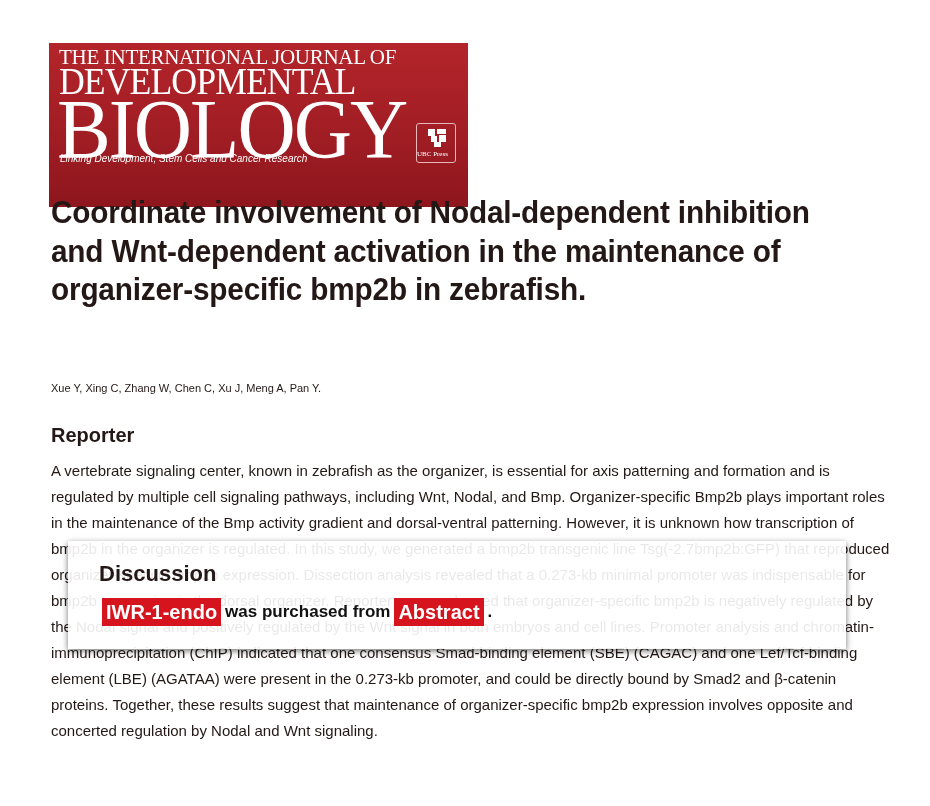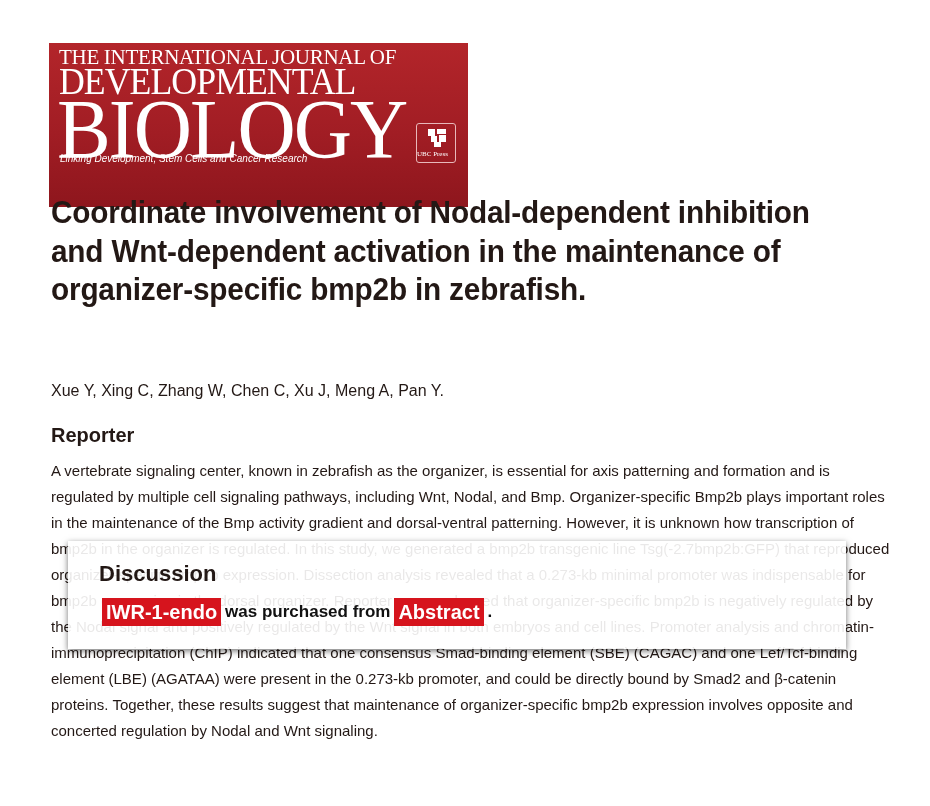--- a/index.html
+++ b/index.html
@@ -16,21 +16,21 @@
   .banner .tag { position:absolute; left:11px; top:110px; color:#fff; font-style:italic; font-size:10px; white-space:nowrap; }
   .banner .pub { position:absolute; left:367px; top:80px; width:40px; height:40px; border:1px solid #e8b8ba; border-radius:3px;
     box-sizing:border-box; }
   .banner .pub .mark { position:absolute; left:11px; top:5px; width:18px; height:18px; }
   .banner .pub .mark i { position:absolute; background:#fff; }
   .banner .pub .plabel { position:absolute; left:0; right:0; top:26px; color:#fff;
     font-family:"Liberation Serif", serif; font-size:7px; white-space:nowrap; }
 
   .title { position:absolute; left:51px; top:194px; width:820px; margin:0; font-family:"Liberation Sans", sans-serif;
     font-weight:bold; font-size:31px; line-height:38.5px; color:#231815; letter-spacing:-0.2px; transform:scaleX(0.96); transform-origin:left top; }
-  .authors { position:absolute; left:51px; top:382px; font-size:16px; color:#231815; }
+  .authors { position:absolute; left:51px; top:382px; font-size:11px; color:#231815; }
   .abs-h { position:absolute; left:51px; top:424px; margin:0; font-size:20px; font-weight:bold; color:#231815; }
   .abstract { position:absolute; left:51px; top:458px; width:840px; margin:0; font-size:15px; line-height:26px; color:#231815; }
 
   .overlay { position:absolute; left:68px; top:541px; width:778px; height:108px;
     background:rgba(255,255,255,0.9); box-shadow:0 2px 6px rgba(0,0,0,0.55); }
   .overlay .dh { position:absolute; left:31px; top:20px; font-size:22px; font-weight:bold; color:#231815; margin:0; }
   .overlay .line { position:absolute; left:34px; top:57px; display:flex; align-items:center; white-space:nowrap; }
   .hl { background:#d6141d; color:#fff; font-weight:bold; font-size:20px; padding:2px 4px; line-height:24px; }
   .plain { font-weight:bold; font-size:17px; color:#111; margin:0 4px; }
 </style>

